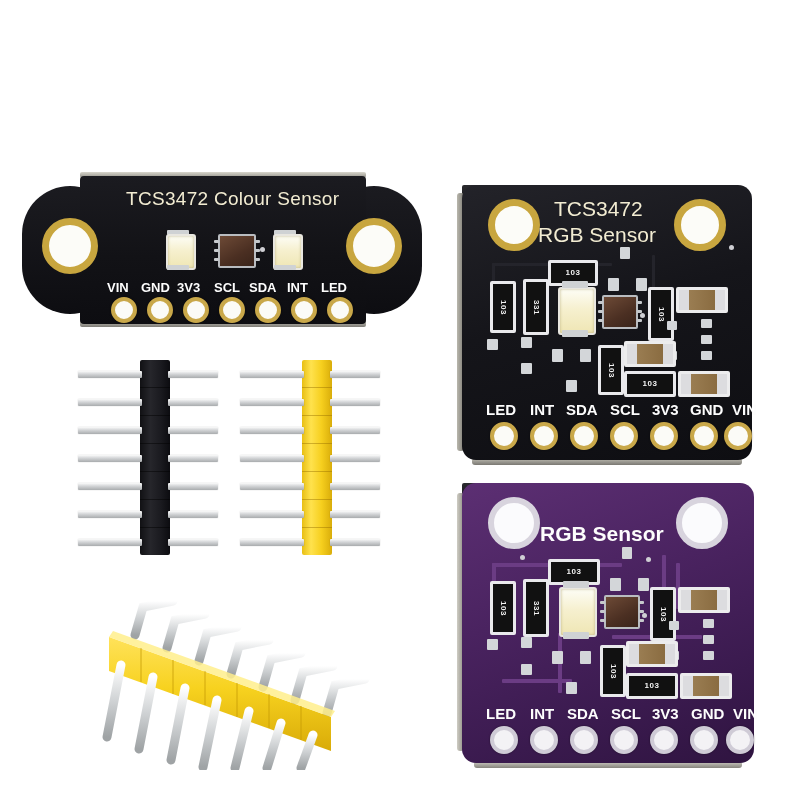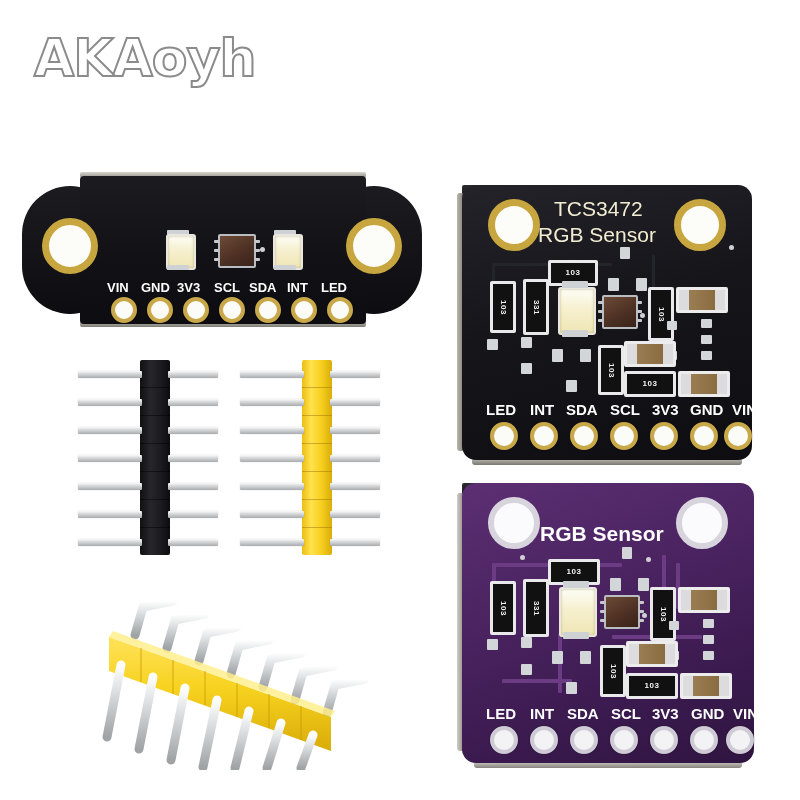--- a/index.html
+++ b/index.html
@@ -102,32 +102,32 @@
     box-shadow:0 0 1px rgba(0,0,0,.35);}
 
   
   #hdr3{position:absolute;left:95px;top:585px;width:290px;height:185px;}
 </style>
 </head>
 <body>
 
 <div class="stage">
 
-  <div class="watermark">AKAoyh</div>
 
   <div class="pcb" id="board1">
     <div class="tab l"></div>
     <div class="tab r"></div>
     <div class="topedge"></div>
     <div class="botedge"></div>
     <div class="body"></div>
 
     <div class="mhole mhole-gold" style="left:20px;top:42px;width:42px;height:42px;"></div>
     <div class="mhole mhole-gold" style="right:20px;top:42px;width:42px;height:42px;"></div>
 
+    <div class="silk title">TCS3472 Colour Sensor</div>
 
     <div class="led-lead" style="left:145px;top:54px;width:22px;height:5px;"></div>
     <div class="led-w" style="left:144px;top:58px;width:26px;height:32px;"></div>
     <div class="led-lead" style="left:145px;top:89px;width:22px;height:5px;"></div>
 
     <div class="chip" style="left:196px;top:58px;width:34px;height:30px;">
       <div class="pinrow" style="left:-6px;top:4px;"></div>
       <div class="pinrow" style="left:-6px;top:13px;"></div>
       <div class="pinrow" style="left:-6px;top:22px;"></div>
       <div class="pinrow" style="right:-6px;top:4px;"></div>

